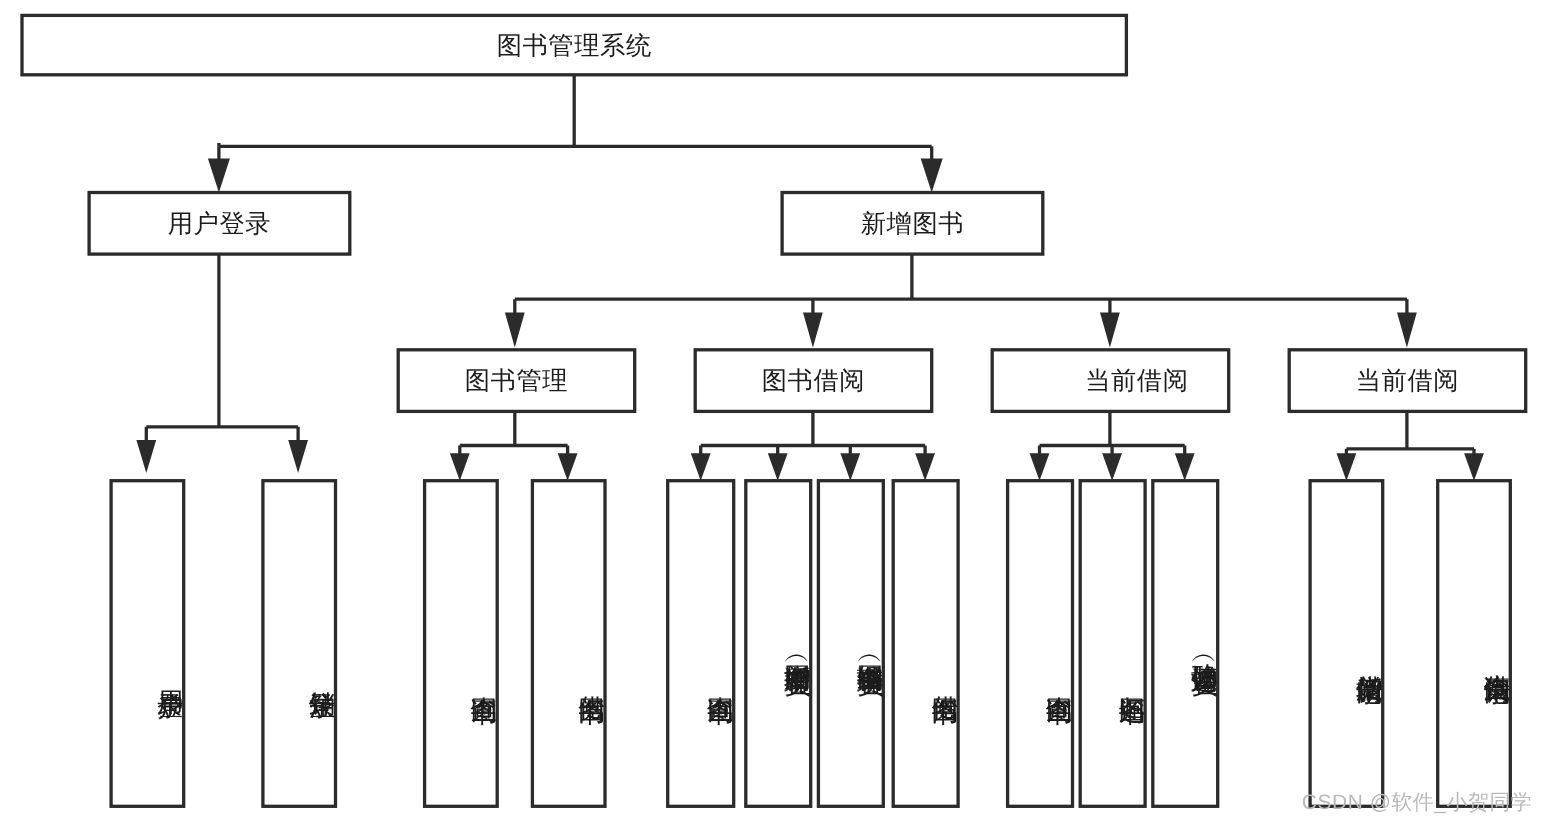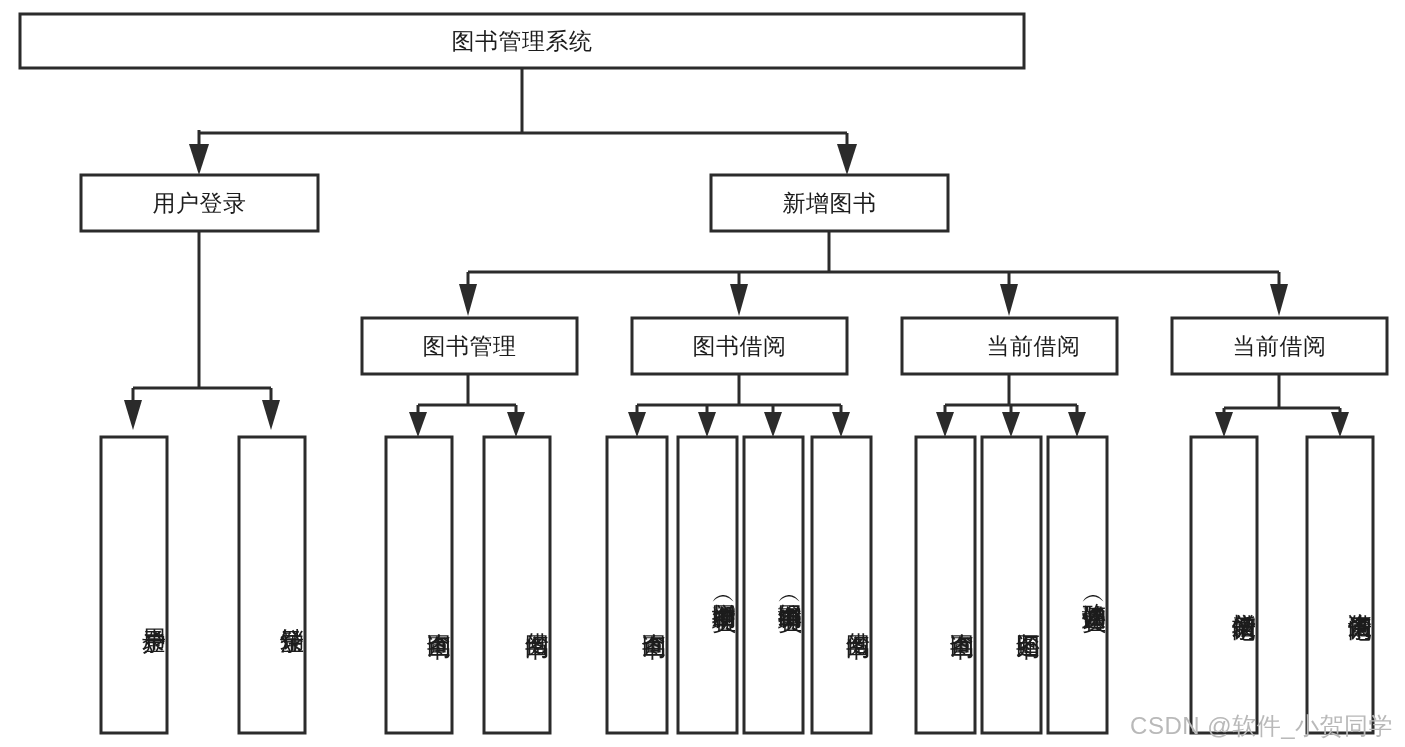--- a/index.html
+++ b/index.html
@@ -74,21 +74,21 @@
     justify-content: center;
     pointer-events: none;
     user-select: none;
     letter-spacing: 0.5px;
   }
   .watermark {
     position: absolute;
     right: 12px;
     bottom: 5px;
     font-family: "Liberation Sans", "DejaVu Sans", sans-serif;
-    font-size: 24px;
+    font-size: 19px;
     color: #b9b9b9;
     letter-spacing: 0.5px;
     user-select: none;
     white-space: nowrap;
   }
 </style>
 </head>
 <body>
 
 <div id="diagram-root">

